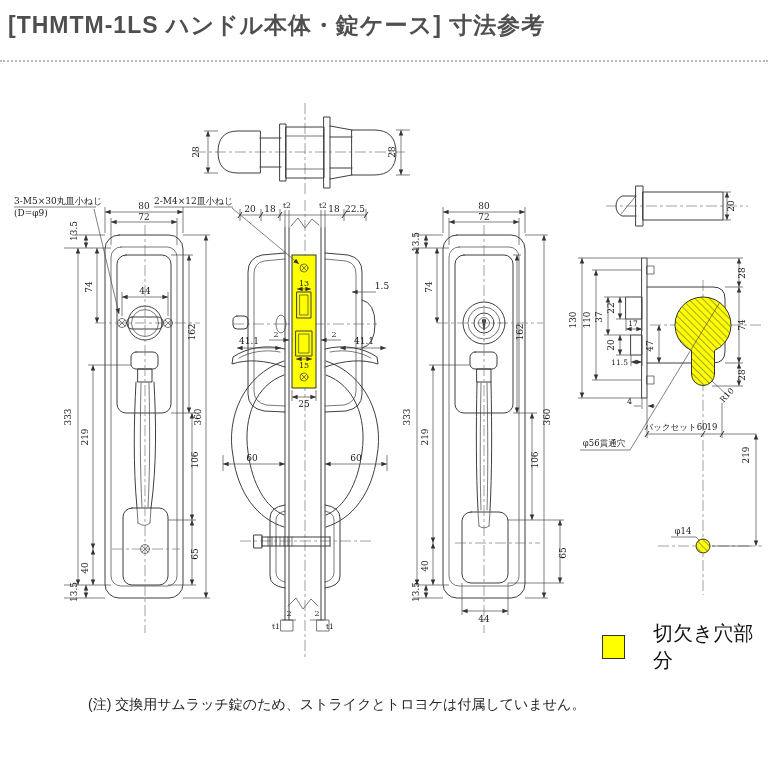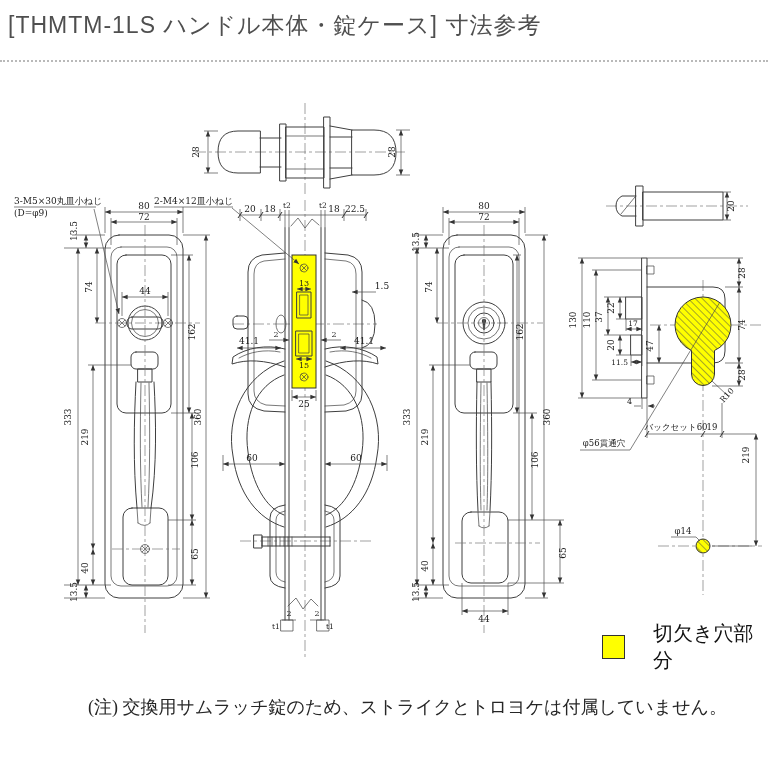--- a/index.html
+++ b/index.html
@@ -1,35 +1,35 @@
 <!DOCTYPE html>
 <html><head>
 <meta charset="utf-8">
 <style>
   html,body{margin:0;padding:0;background:#fff;width:768px;height:768px;overflow:hidden;
     font-family:"Liberation Sans", sans-serif;}
   .stage{position:relative;width:768px;height:768px;background:#fff;}
-  .title{position:absolute;left:8px;top:10px;font-size:23px;font-weight:normal;color:#4f4f4f;letter-spacing:1px;}
+  .title{position:absolute;left:8px;top:10px;font-size:23px;font-weight:bold;color:#4f4f4f;letter-spacing:1px;}
   .divider{position:absolute;left:0;top:60px;width:768px;border-top:2px dotted #b9b9b9;}
   svg.drawing{position:absolute;left:0;top:0;width:768px;height:768px;}
   .ln{fill:none;stroke:#3f3f3f;stroke-width:1;stroke-linecap:round;stroke-linejoin:round;}
   .thin{stroke-width:.7;}
   .lnY{stroke:#333;stroke-width:1;}
   .cl{fill:none;stroke:#787878;stroke-width:.7;stroke-dasharray:11 3 3 3;}
   .dim{fill:none;stroke:#4a4a4a;stroke-width:.7;}
   .dima{marker-start:url(#arr);marker-end:url(#arr);}
   .de{marker-end:url(#arr);}
   .tick{stroke:#333;stroke-width:1;}
   .dt{font-family:"DejaVu Serif", serif;font-size:9px;fill:#1b1b1b;text-anchor:middle;}
   .s8{font-size:8px;} .s75{font-size:7.5px;} .s85{font-size:8.5px;}
   .ae{text-anchor:end;} .as{text-anchor:start;}
   .legend{position:absolute;left:602px;top:620px;display:flex;align-items:center;gap:28px;}
   .legend .swatch{width:22px;height:22px;background:#ffff00;border:1px solid #333;display:inline-block;}
   .legend .lab{font-size:20px;color:#111;}
-  .note{position:absolute;left:88px;top:692px;font-size:18px;color:#262626;line-height:1.75;font-family:Liberation Serif, serif;}
+  .note{position:absolute;left:88px;top:692px;font-size:14px;color:#262626;line-height:1.75;}
   .note .l2{margin-left:34px;}
 </style>
 </head>
 <body>
 
 <div class="stage">
   <div class="title">[THMTM-1LS ハンドル本体・錠ケース] 寸法参考</div>
   <div class="divider"></div>
 
   <svg class="drawing" viewBox="0 0 768 768" xmlns="http://www.w3.org/2000/svg">

